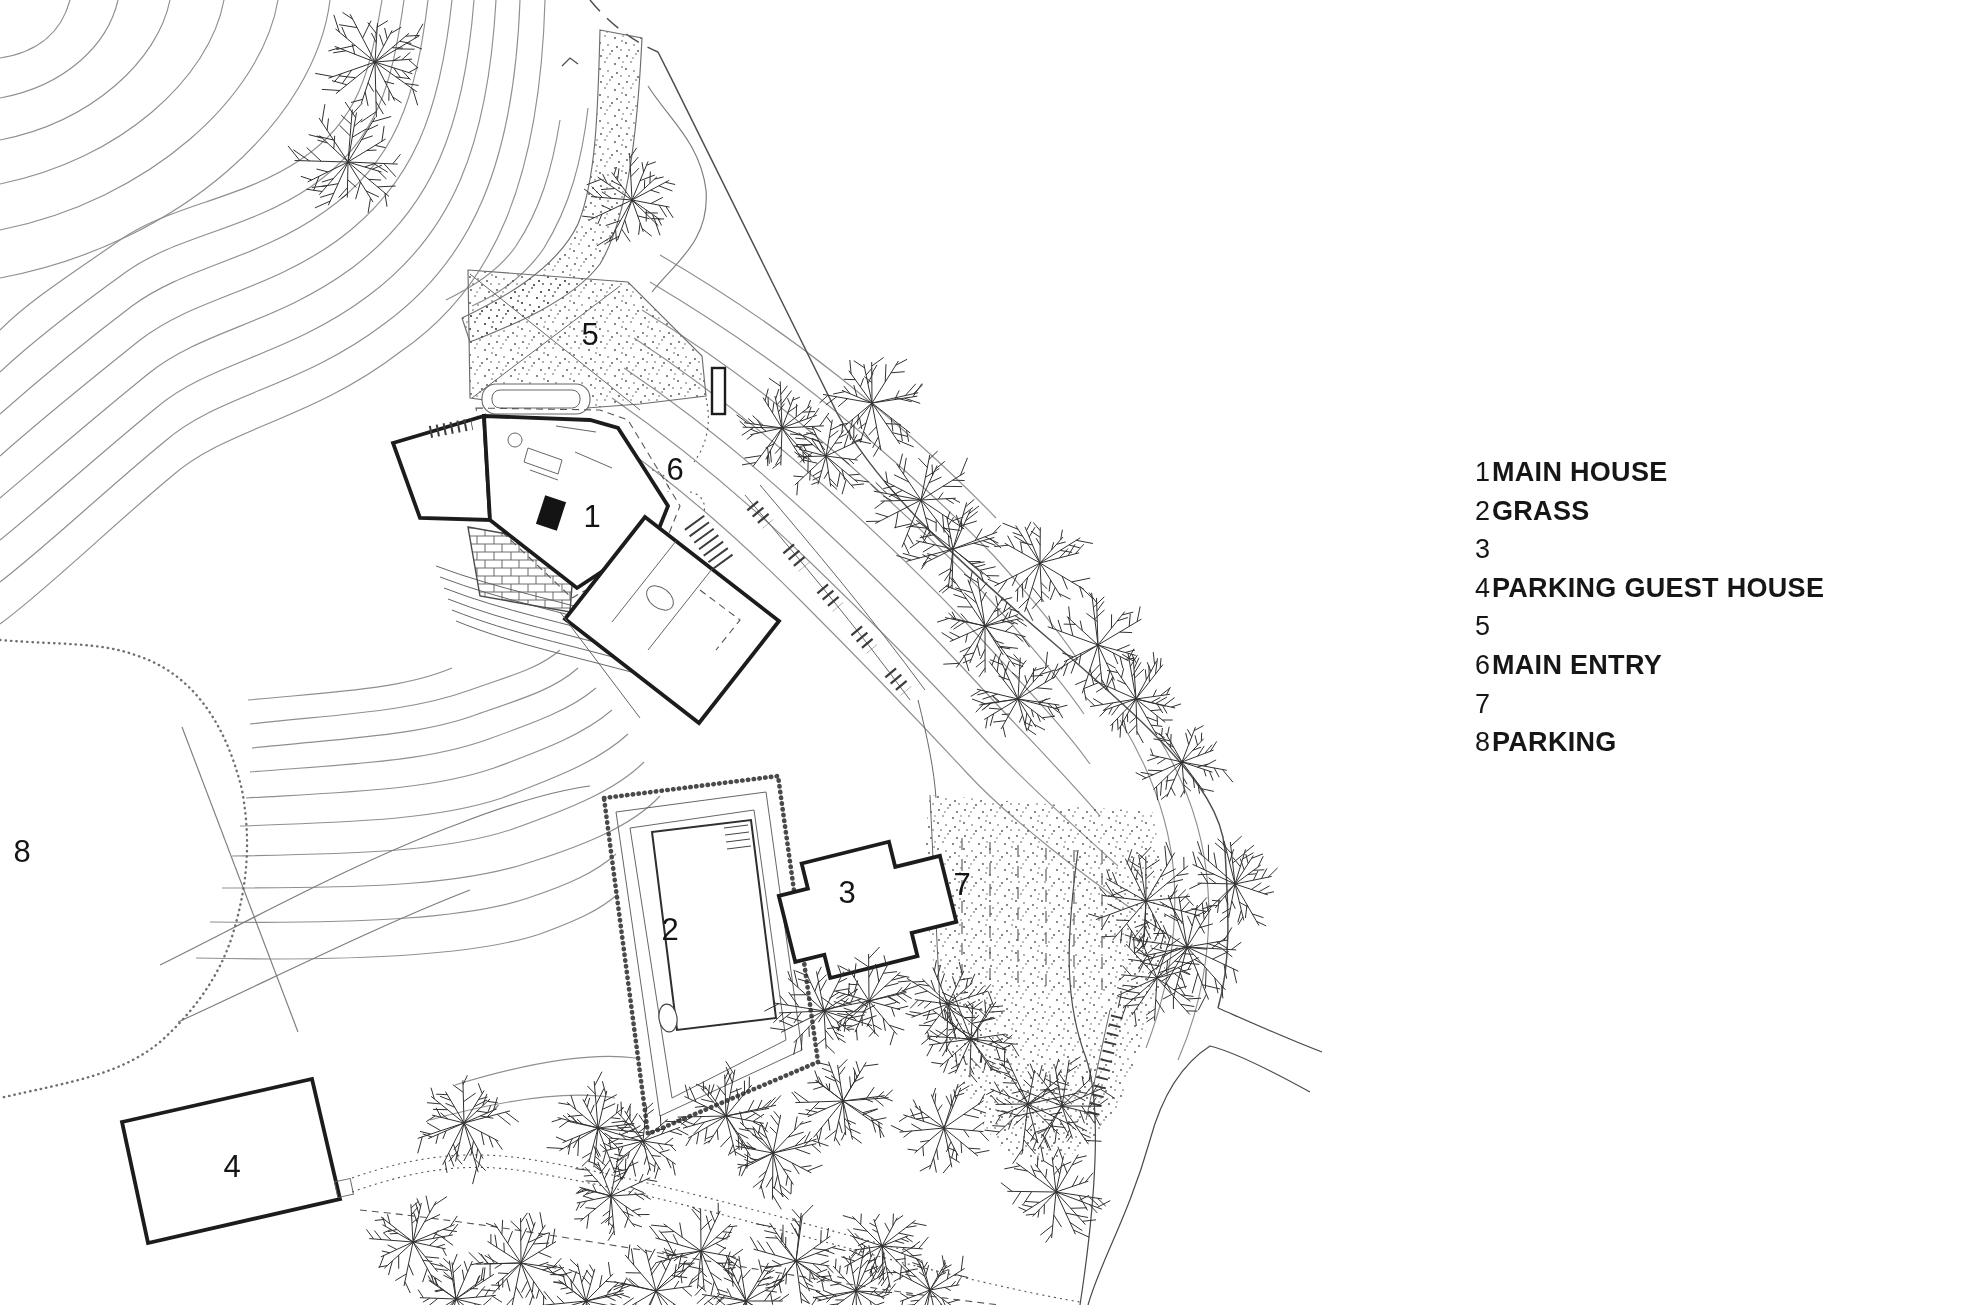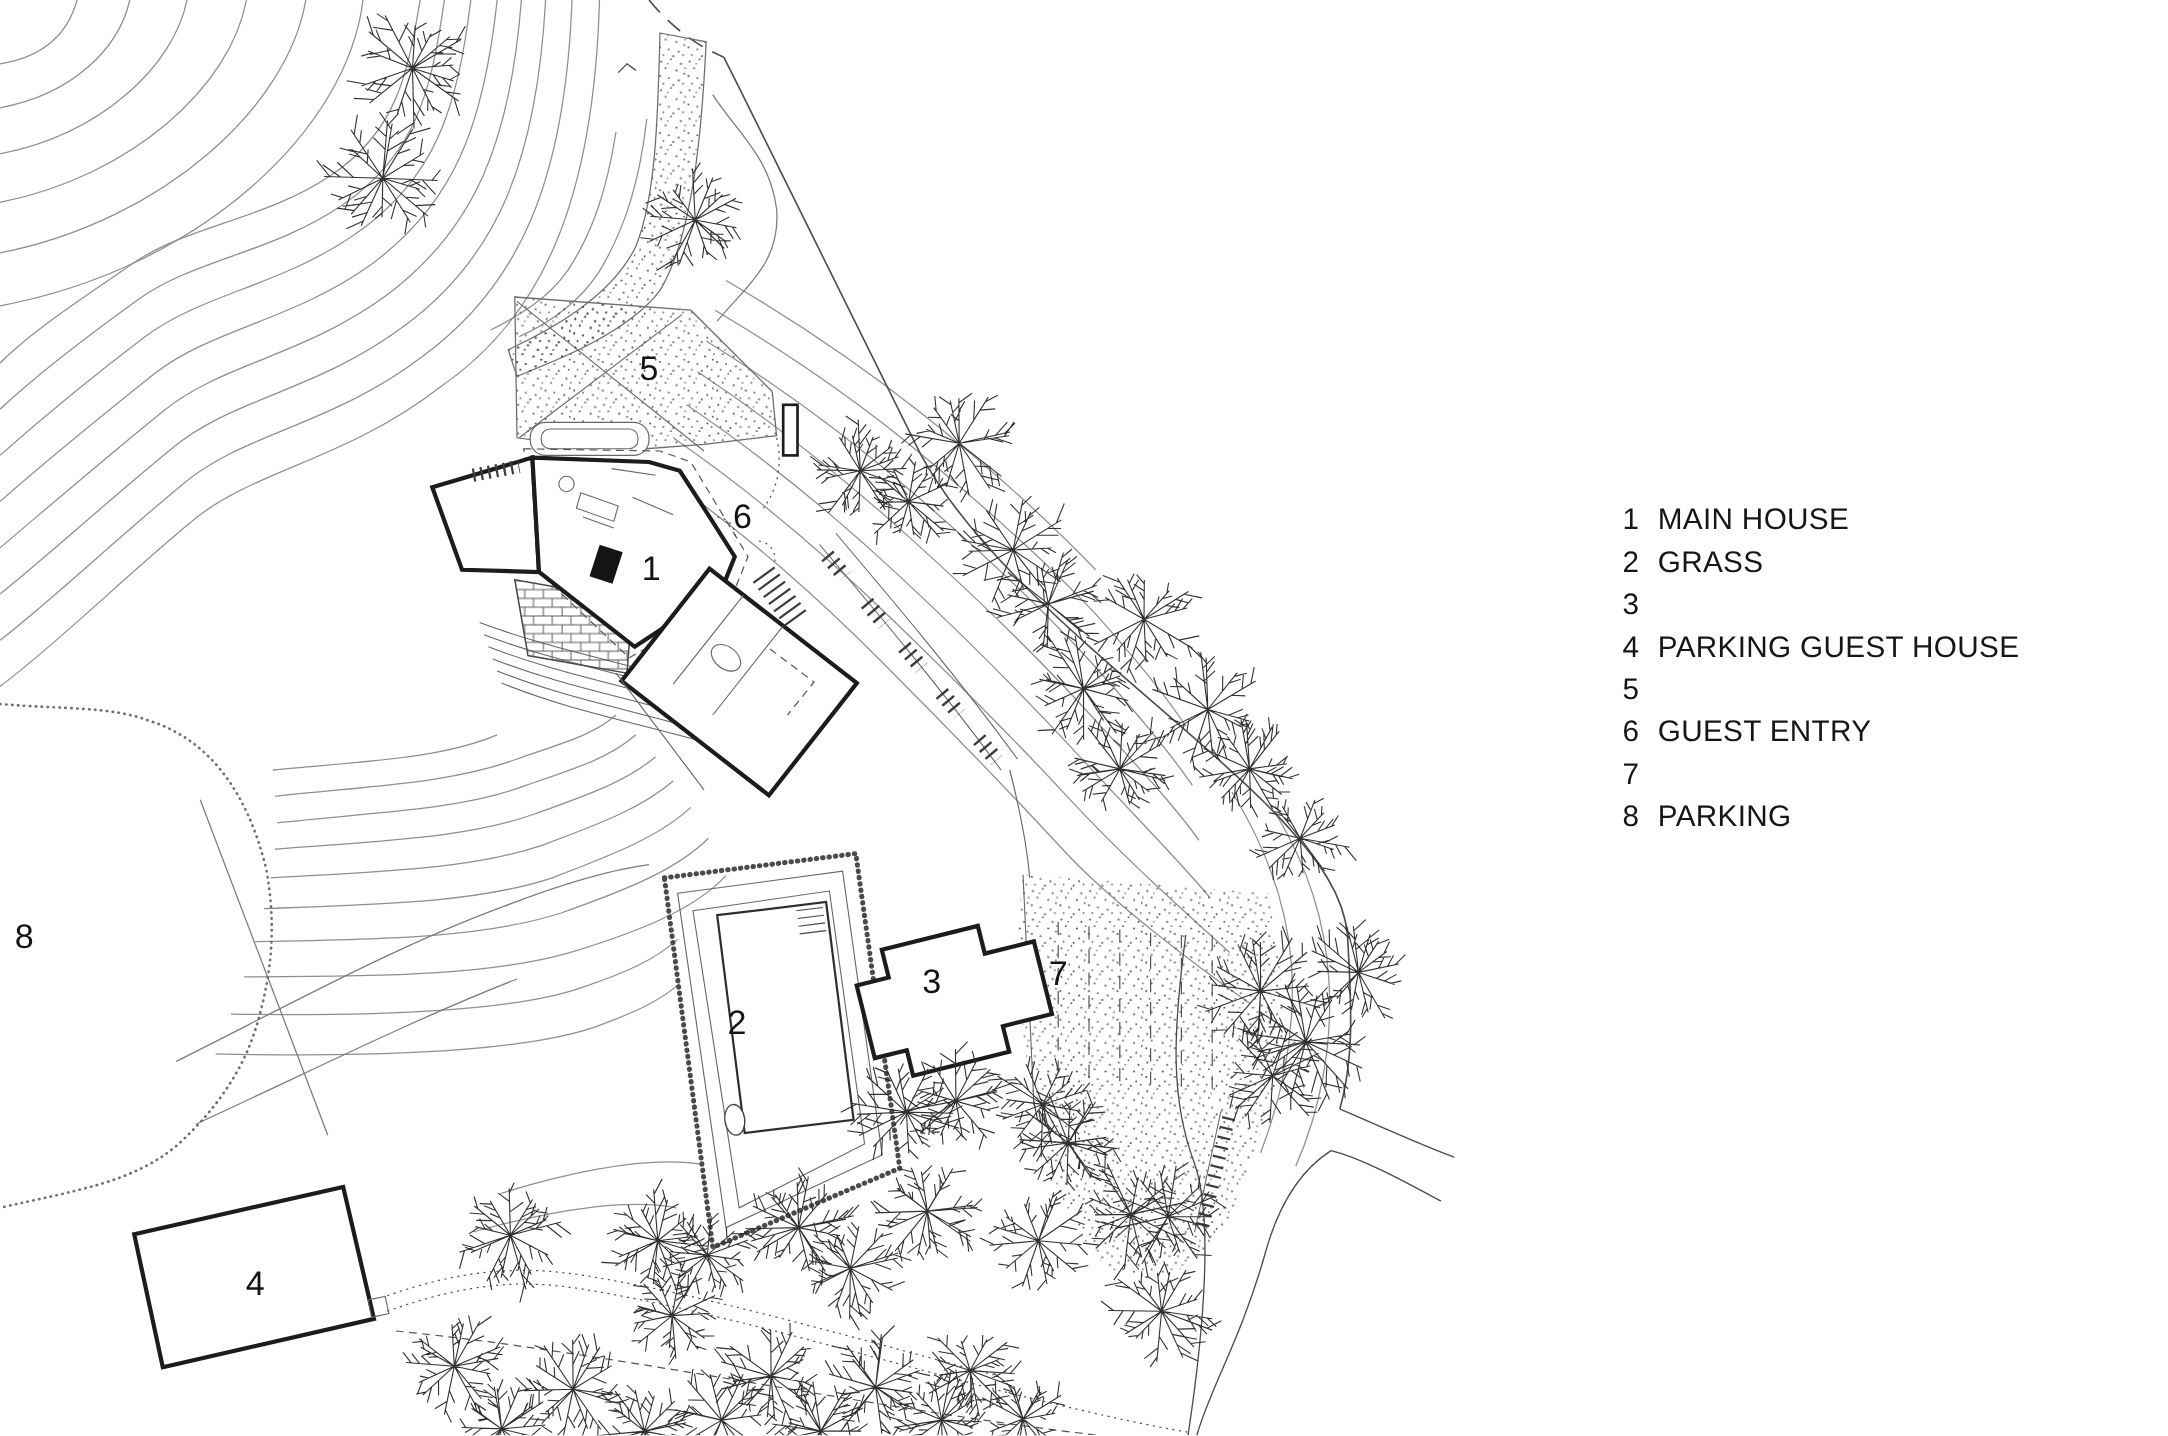--- a/index.html
+++ b/index.html
@@ -21,21 +21,21 @@
   .stip{fill:url(#stipple);stroke:#6d6d6d;stroke-width:1.15;}
   .stipn{fill:url(#stipple);stroke:none;}
   .stone{fill:url(#stonep);stroke:#4a4a4a;stroke-width:1.4;}
   .bound{stroke:#4f4f4f;stroke-width:1.5;fill:none;}
   .tree{stroke:#313131;stroke-width:1;fill:none;}
   text.mlabel{font:400 31px "Liberation Sans",sans-serif;fill:#141414;}
   
   #legend{position:absolute;left:1475px;top:453px;color:#161616;}
   .lrow{display:flex;align-items:baseline;height:38.6px;font-size:27px;line-height:38.6px;}
   .lnum{display:inline-block;min-width:17px;}
-  .llab{margin-left:15px;letter-spacing:.3px;white-space:nowrap;}
+  .llab{letter-spacing:.3px;white-space:nowrap;font-weight:bold;}
 </style>
 </head>
 <body>
 
 <div id="stage">
 
 <svg id="plan-svg" width="1971" height="1305" viewBox="0 0 1971 1305">
   <defs>
     <pattern id="stipple" width="26" height="26" patternUnits="userSpaceOnUse">
       <g fill="#4c4c4c">
@@ -400,21 +400,21 @@
   </div>
   <div class="lrow">
     <span class="lnum">4</span>
     <span class="llab">PARKING GUEST HOUSE</span>
   </div>
   <div class="lrow">
     <span class="lnum">5</span>
   </div>
   <div class="lrow">
     <span class="lnum">6</span>
-    <span class="llab">GUEST ENTRY</span>
+    <span class="llab">MAIN ENTRY</span>
   </div>
   <div class="lrow">
     <span class="lnum">7</span>
   </div>
   <div class="lrow">
     <span class="lnum">8</span>
     <span class="llab">PARKING</span>
   </div>
 </div>
 

